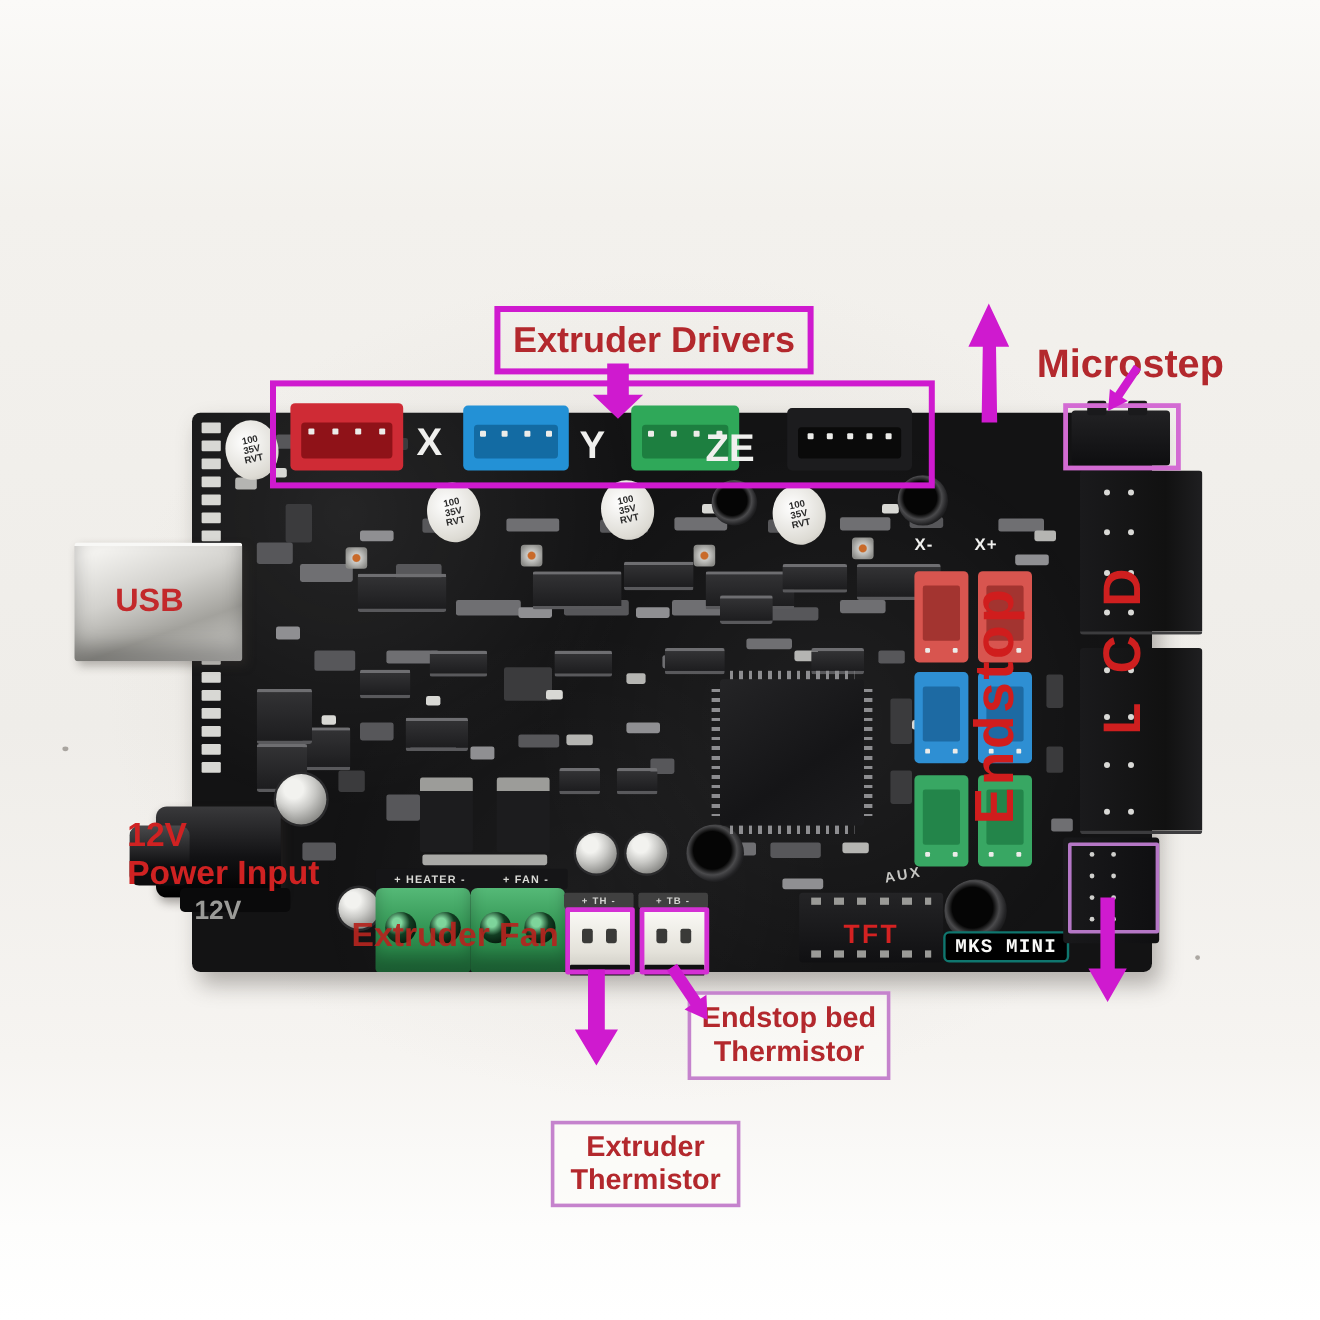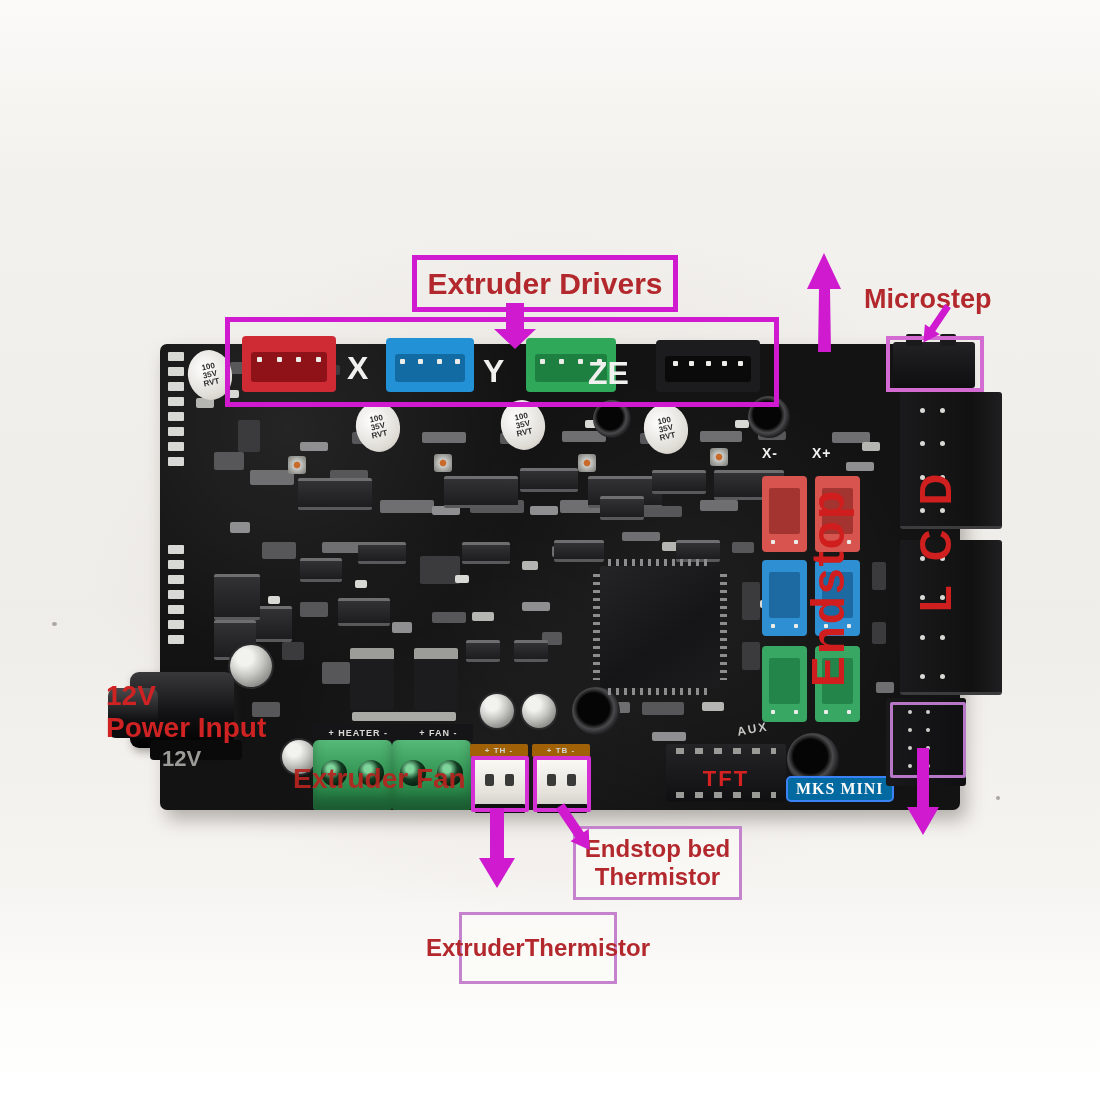--- a/index.html
+++ b/index.html
@@ -59,32 +59,32 @@
        background:linear-gradient(180deg,#4a4a4c,#0c0c0e 70%);}
   .jack-flange{position:absolute;left:150px;top:740px;width:92px;height:20px;border-radius:4px;background:#0a0a0b;}
 
   .term-strip{position:absolute;left:313px;top:724px;width:160px;height:17px;background:#151517;border-radius:2px;
        display:flex;align-items:center;justify-content:space-around;color:#d9d9d5;font-size:9px;font-weight:bold;letter-spacing:1px;}
   .terminal{position:absolute;top:740px;width:79px;height:70px;border-radius:6px 6px 3px 3px;
        background:linear-gradient(180deg,#55b977 0%,#2f9150 55%,#237a41 100%);box-shadow:inset 0 -14px 12px rgba(0,0,0,.25);}
   .screw{position:absolute;width:26px;height:26px;border-radius:50%;
        background:radial-gradient(circle at 38% 34%, #7ed49b 0 16%, #123d22 45%, #05180c 80%);}
 
-  .th-strip{position:absolute;top:744px;width:58px;height:13px;background:#a16207;border-radius:2px;
+  .th-strip{position:absolute;top:744px;width:58px;height:13px;background:#404040;border-radius:2px;
        color:#d5d5d2;font-size:8px;font-weight:bold;display:flex;align-items:center;justify-content:center;letter-spacing:1px;}
   .th-conn{position:absolute;top:758px;width:54px;height:50px;background:linear-gradient(180deg,#fbfaf6,#e4e2da 70%,#cfcdc5);border-radius:3px;}
   .th-conn i{position:absolute;top:16px;width:9px;height:12px;background:#3a3a38;border-radius:2px;}
   .th-base{position:absolute;top:804px;width:50px;height:9px;background:#101012;border-radius:1px;}
   .th-outline{position:absolute;border:4px solid #d430d4;border-radius:2px;}
 
   .tft-conn{position:absolute;left:666px;top:744px;width:120px;height:58px;background:linear-gradient(180deg,#242426,#101012);border-radius:3px;}
   .tft-conn .row{position:absolute;left:10px;right:10px;height:6px;background:repeating-linear-gradient(90deg,#9a9a97 0 8px,transparent 8px 19px);}
   .tft-label{position:absolute;left:0;right:0;top:22px;text-align:center;font-size:22px;font-weight:bold;color:#d42222;letter-spacing:2px;}
-  .mks-box{position:absolute;left:786px;top:776px;padding:2px 8px;border:2px solid #3b82f6;border-radius:5px;background:#0369a1;
-       font-family:Liberation Serif, serif;font-weight:bold;font-size:16px;color:#fafaf8;letter-spacing:1px;}
+  .mks-box{position:absolute;left:786px;top:776px;padding:2px 8px;border:2px solid #0f766e;border-radius:5px;background:#000000;
+       font-family:Liberation Mono, monospace;font-weight:bold;font-size:16px;color:#fafaf8;letter-spacing:1px;}
   .extra-conn{position:absolute;left:886px;top:698px;width:80px;height:88px;background:linear-gradient(90deg,#19191b,#0f0f11);border-radius:3px;}
   .extra-conn i{position:absolute;width:4px;height:4px;background:#cfcfcc;border-radius:50%;}
   .extra-outline{position:absolute;left:890px;top:702px;width:70px;height:70px;border:3px solid #b577c6;border-radius:2px;}
   .micro-conn{position:absolute;left:893px;top:342px;width:82px;height:46px;background:linear-gradient(180deg,#222224,#0e0e10);border-radius:3px;}
   .micro-conn b{position:absolute;top:-8px;width:16px;height:12px;background:#1a1a1c;border-radius:2px;}
 
   
   .silk{position:absolute;color:#f0f0ee;font-weight:bold;}
   .axis{font-size:32px;}
   .xlab{font-size:14px;letter-spacing:1px;}
@@ -355,20 +355,23 @@
       </div>
   </div>
 
   <div class="mcu">
     <div class="pr" style="top:-7px;"></div>
     <div class="pr" style="bottom:-7px;"></div>
     <div class="pc" style="left:-7px;"></div>
     <div class="pc" style="right:-7px;"></div>
   </div>
 
+  <div class="usb">
+    <span class="usb-label">USB</span>
+  </div>
 
   <div class="jack-body"></div>
   <div class="jack-barrel"></div>
   <div class="jack-flange"></div>
 
   <div class="term-strip">
     <span>+ HEATER -</span>
     <span>+ FAN -</span>
   </div>
   <div class="terminal" style="left:313px;">
@@ -428,33 +431,33 @@
 
   <span class="paint endstop-v" style="position:absolute;">Endstop</span>
   <span class="paint lcd-v" style="position:absolute;">LCD</span>
 
 
   <div class="ann-box z6" style="left:412px;top:255px;width:256px;height:47px;">
     <span class="red-big" style="font-size:30px;">Extruder Drivers</span>
   </div>
   <div class="ann-box z5" style="left:225px;top:317px;width:544px;height:80px;"></div>
 
-  <span class="red-big z6" style="position:absolute;left:864px;top:284px;font-size:27px;">Microstep</span>
+  <span class="red-big z6" style="position:absolute;left:864px;top:284px;font-size:33px;">Microstep</span>
   <div class="micro-box z6"></div>
 
 
   <span class="paint z7" style="left:106px;top:680px;font-size:28px;">12V</span>
   <span class="paint z7" style="left:293px;top:763px;font-size:28px;color:#b4251f;opacity:.93;">Extruder Fan</span>
   <span class="paint z7" style="left:106px;top:712px;font-size:28px;">Power Input</span>
 
   <div class="ann-box thin z6" style="left:573px;top:826px;width:163px;height:68px;flex-direction:column;background:rgba(252,251,249,.6);">
     <span class="red-big" style="font-size:24px;line-height:28px;">Endstop bed</span>
     <span class="red-big" style="font-size:24px;line-height:28px;">Thermistor</span>
   </div>
-  <div class="ann-box thin z6" style="left:459px;top:912px;width:152px;height:66px;background:rgba(252,251,249,.6);">
+  <div class="ann-box thin z6" style="left:459px;top:934px;width:152px;height:66px;flex-direction:column;background:rgba(252,251,249,.6);">
     <span class="red-big" style="font-size:24px;line-height:28px;">Extruder</span>
     <span class="red-big" style="font-size:24px;line-height:28px;">Thermistor</span>
   </div>
 
   <svg class="arrows" width="1100" height="1100" viewBox="0 0 1100 1100">
     <polygon fill="#cf1acf" points="506,303 524,303 524,329 536,329 515,349 494,329 506,329"></polygon>
     <polygon fill="#cf1acf" points="824,253 841,289 830,289 831,352 818,352 819,289 807,289"></polygon>
     <g transform="translate(948,306) rotate(124)">
       <polygon fill="#cf1acf" points="0,-3.5 28,-3.5 28,-9 44,0 28,9 28,3.5 0,3.5"></polygon>
     </g>

